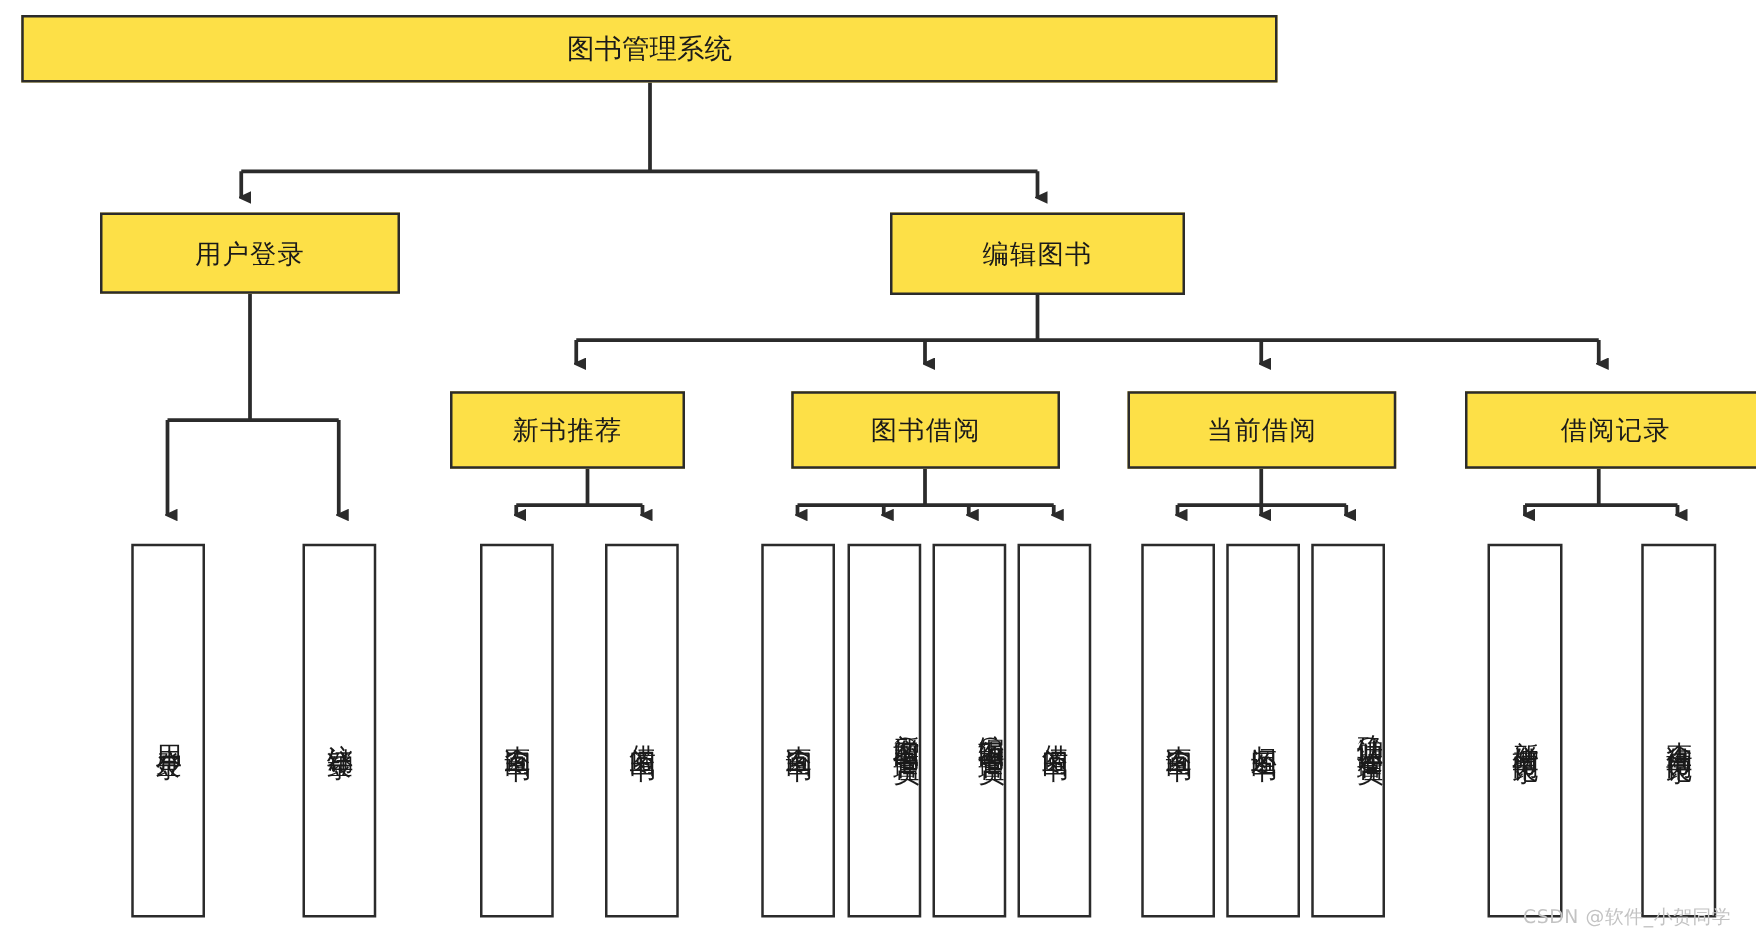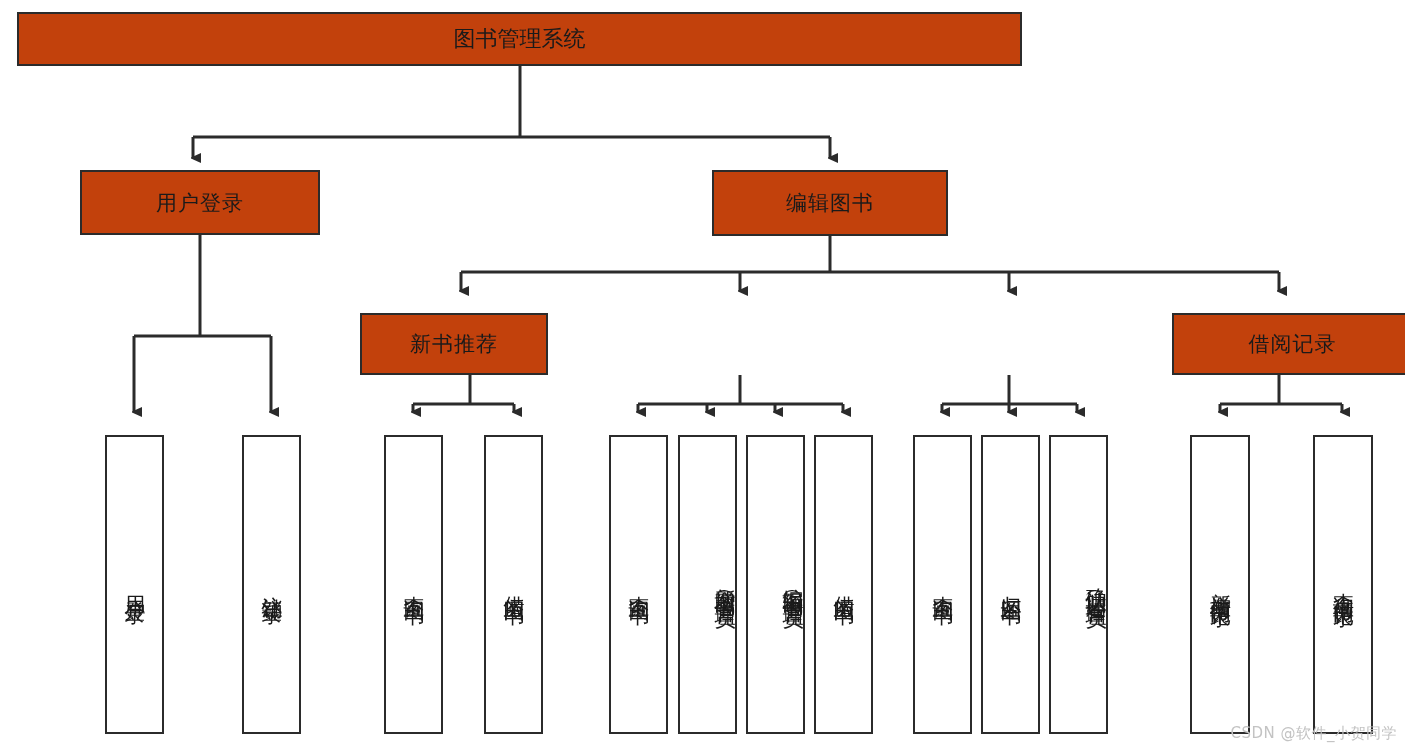--- a/index.html
+++ b/index.html
@@ -2,34 +2,34 @@
 <html><head>
 <meta charset="utf-8">
 <style>
   html,body{margin:0;padding:0;background:#ffffff;}
   body{width:1405px;height:747px;overflow:hidden;
        font-family:"DejaVu Sans","Liberation Sans",sans-serif;}
   #stage{position:relative;width:1405px;height:747px;background:#fff;}
 
   svg.wires{position:absolute;left:0;top:0;width:1405px;height:747px;}
 
-  .node{position:absolute;box-sizing:border-box;background:#c2410c;
+  .node{position:absolute;box-sizing:border-box;background:#fde047;
         border:2px solid #2b2b2b;display:flex;align-items:center;
         justify-content:center;color:#1a1a1a;}
   .node.h{font-size:21px;letter-spacing:1px;}
   .node.title{font-size:22px;}
   .leaf{position:absolute;box-sizing:border-box;background:#ffffff;
         border:2px solid #2b2b2b;color:#1a1a1a;font-size:21px;
         display:flex;justify-content:center;
         writing-mode:vertical-rl;text-orientation:upright;
         letter-spacing:3px;line-height:1;padding:6px 0;}
   .leaf.mid{align-items:center;}
   .leaf.top{align-items:flex-start;}
 
-  #watermark{position:absolute;right:8px;bottom:4px;color:#c3c3c3;
+  #watermark{position:absolute;right:20px;bottom:4px;color:#c3c3c3;
              font-size:15px;letter-spacing:.5px;white-space:nowrap;}
 </style>
 </head>
 <body>
 
 <div id="stage">
 
   <svg class="wires" viewBox="0 0 1405 747" xmlns="http://www.w3.org/2000/svg">
     <defs>
       <marker id="arr" markerWidth="10" markerHeight="10" refX="5" refY="8" orient="auto" markerUnits="userSpaceOnUse">
@@ -87,20 +87,26 @@
   <div class="node h" style="left:80px;top:170px;width:240px;height:65px;">
     <span>用户登录</span>
   </div>
   <div class="node h" style="left:712px;top:170px;width:236px;height:66px;">
     <span>编辑图书</span>
   </div>
 
   <div class="node h" style="left:360px;top:313px;width:188px;height:62px;">
     <span>新书推荐</span>
   </div>
+  <div class="node h" style="left:633px;top:313px;width:215px;height:62px;">
+    <span>图书借阅</span>
+  </div>
+  <div class="node h" style="left:902px;top:313px;width:215px;height:62px;">
+    <span>当前借阅</span>
+  </div>
   <div class="node h" style="left:1172px;top:313px;width:241px;height:62px;">
     <span>借阅记录</span>
   </div>
 
   <div class="leaf mid" style="left:105px;top:435px;width:59px;height:299px;">用户登录</div>
   <div class="leaf mid" style="left:242px;top:435px;width:59px;height:299px;">注销登录</div>
 
   <div class="leaf mid" style="left:384px;top:435px;width:59px;height:299px;">查询图书</div>
   <div class="leaf mid" style="left:484px;top:435px;width:59px;height:299px;">借阅图书</div>
 

